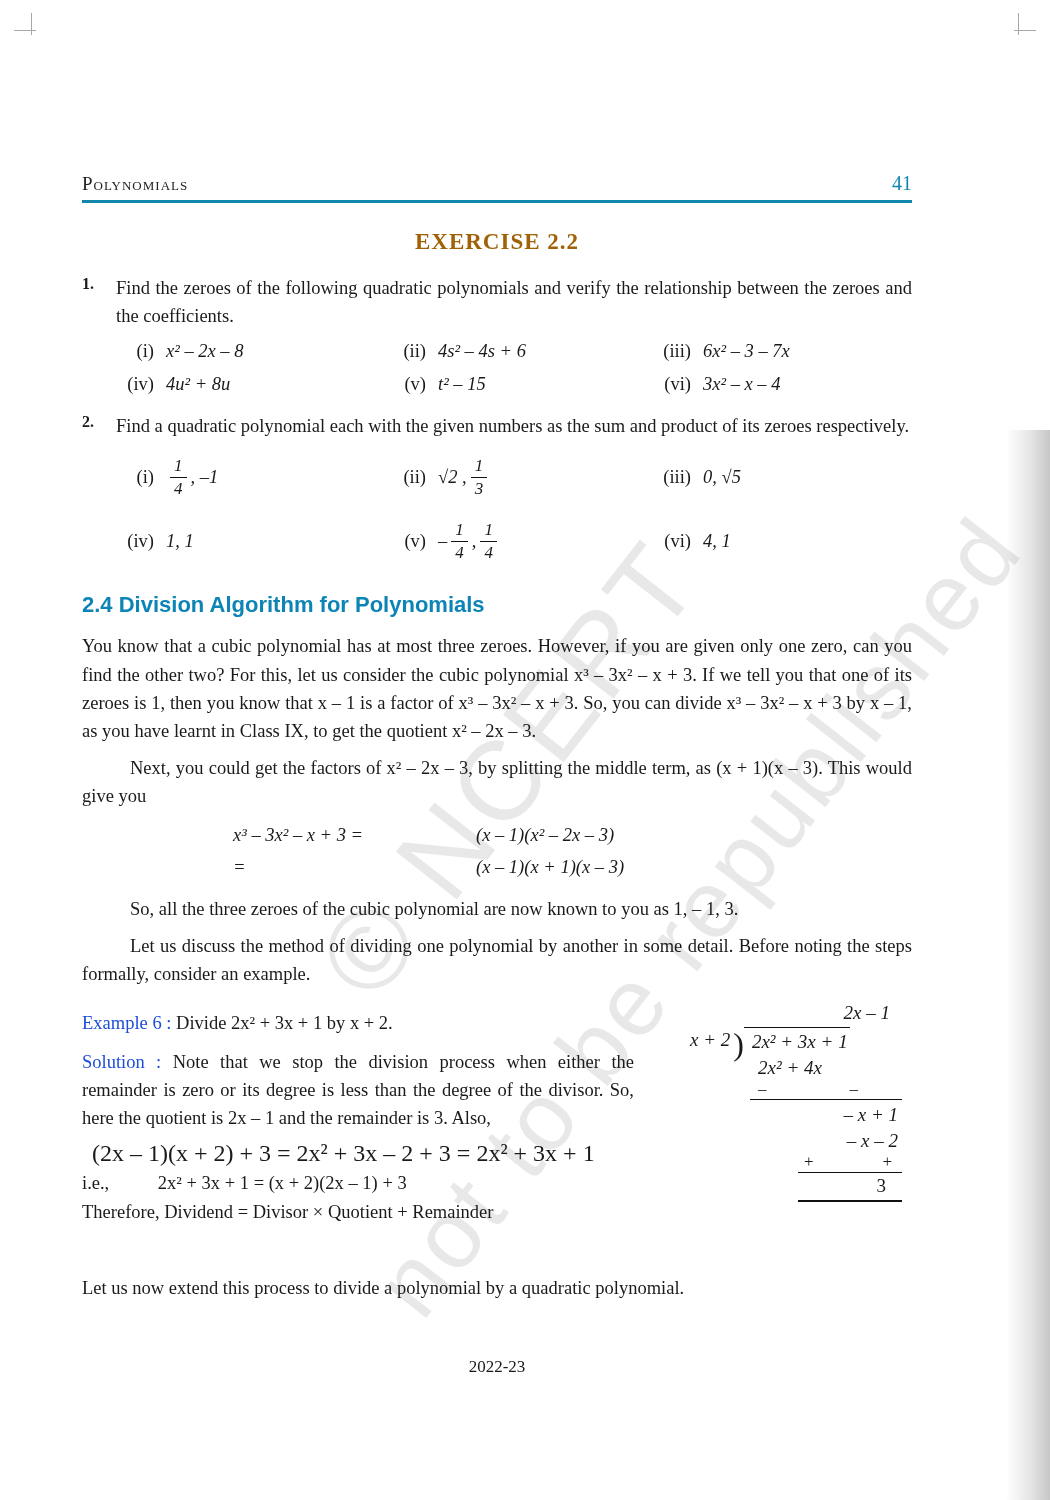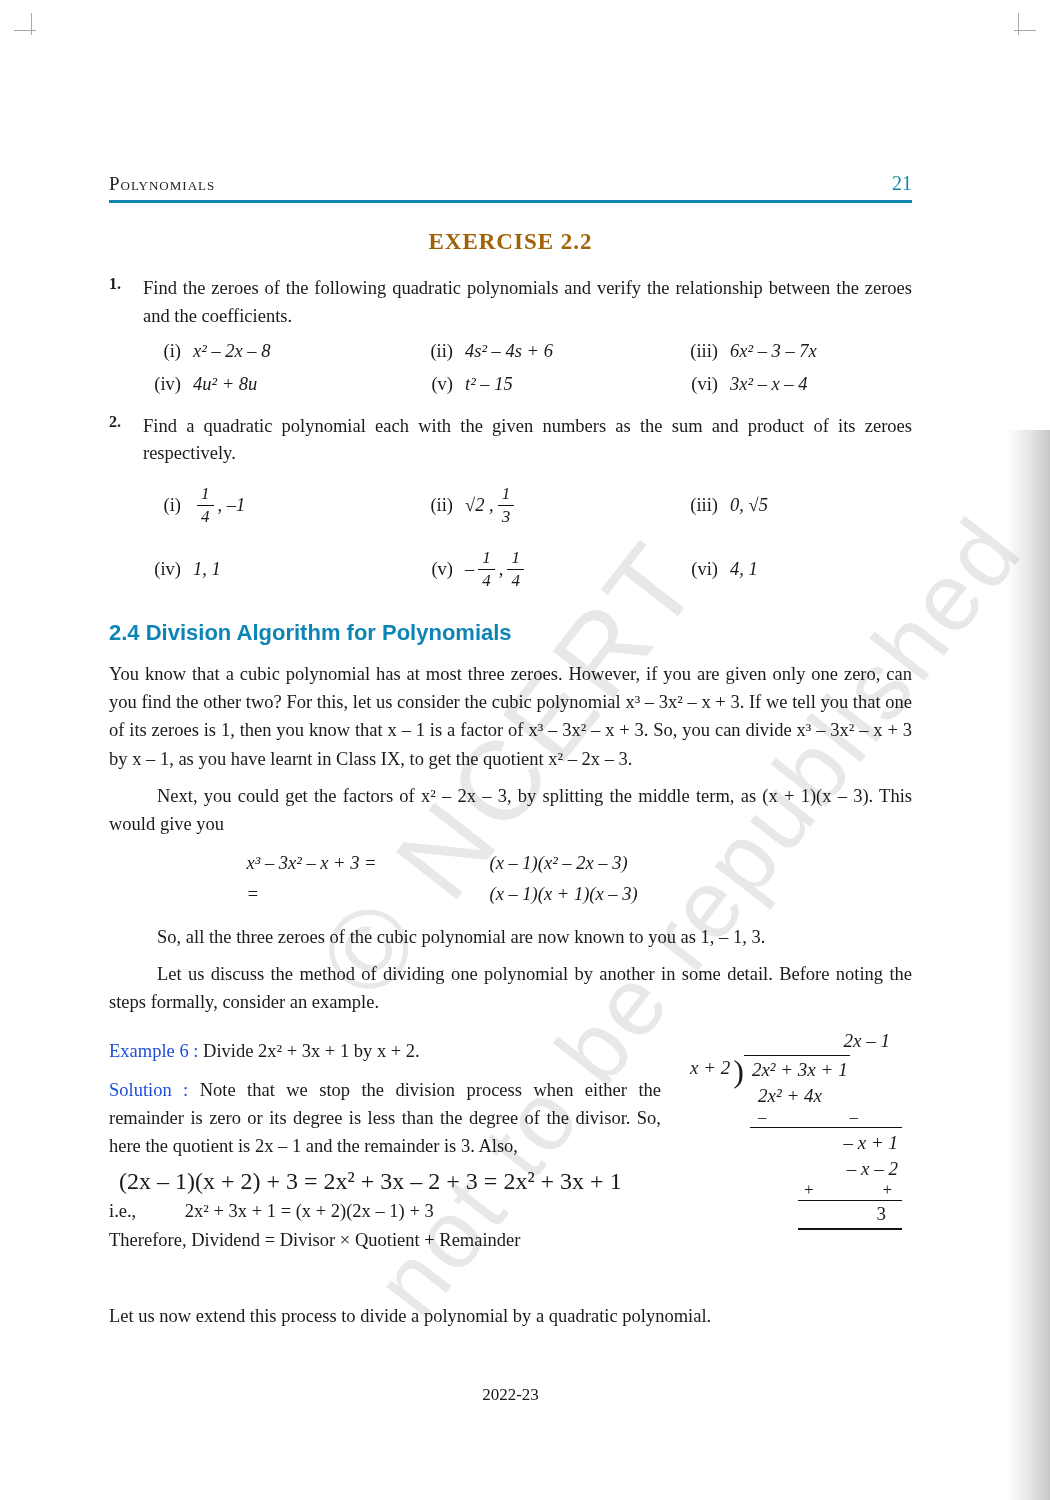--- a/index.html
+++ b/index.html
@@ -29,21 +29,21 @@
     position:absolute; top:840px; left:600px;
     transform:translate(-50%,-50%) rotate(-52deg);
     text-align:center; white-space:nowrap;
     font-family:"Liberation Sans", sans-serif;
     color:rgba(100,100,100,0.15);
     z-index:0; pointer-events:none;
   }
   .watermark .w1 { font-size:112px; letter-spacing:6px; }
   .watermark .w2 { font-size:96px; letter-spacing:4px; margin-top:120px; }
 
-  .page { position:relative; z-index:1; padding:172px 138px 0 109px; }
+  .page { position:relative; z-index:1; padding:172px 138px 0 82px; }
 
   
   .header {
     display:flex; justify-content:space-between; align-items:flex-end;
     border-bottom:3px solid #1187ae; padding-bottom:5px;
   }
   .chapter { font-variant:small-caps; font-size:19px; letter-spacing:1px; color:#222; }
   .pagenum { color:#1187ae; font-size:20px; }
 
   
@@ -128,21 +128,21 @@
 
 <div class="watermark">
   <div class="w1">© NCERT</div>
   <div class="w2">not to be republished</div>
 </div>
 
 <div class="page">
 
   <div class="header">
     <span class="chapter">Polynomials</span>
-    <span class="pagenum">21</span>
+    <span class="pagenum">41</span>
   </div>
 
   <div class="ex-title">EXERCISE  2.2</div>
 
   <div class="qblock">
     <span class="qnum">1.</span>
     <span class="qtext">Find the zeroes of the following quadratic polynomials and verify the relationship between the zeroes and the coefficients.</span>
   </div>
   <div class="items-grid">
     <div class="item">

